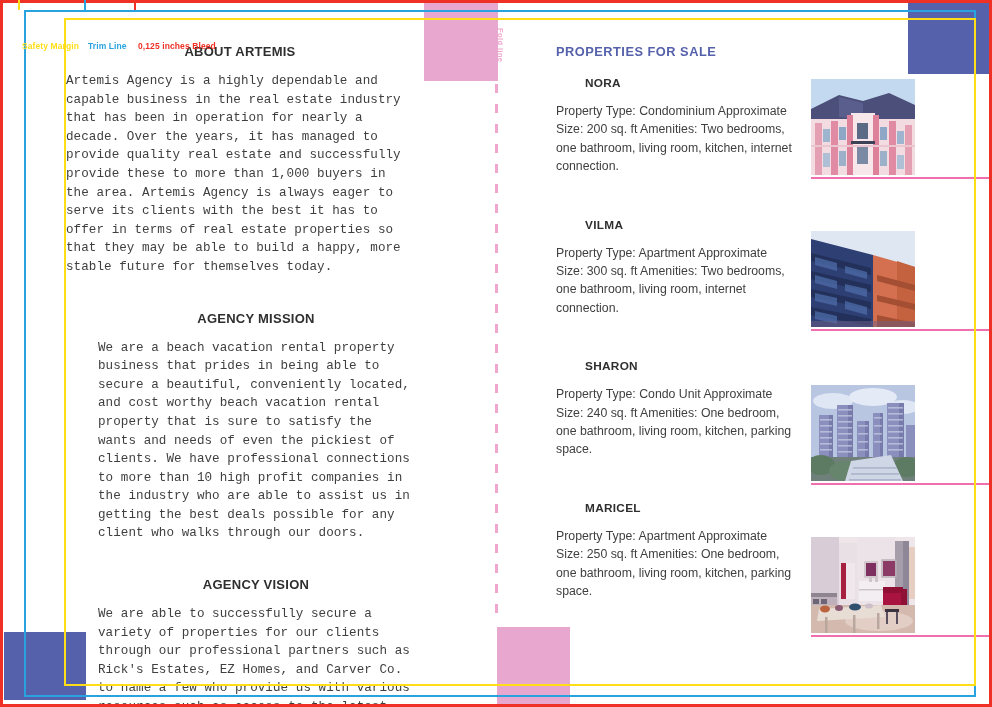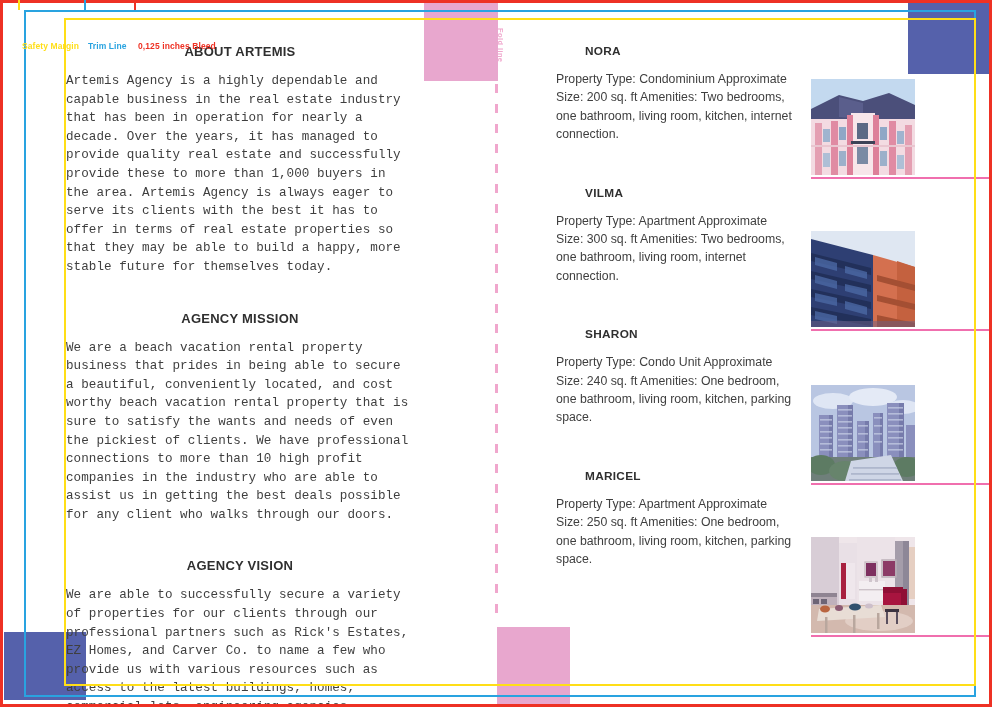--- a/index.html
+++ b/index.html
@@ -119,21 +119,21 @@
     top: 44px;
     width: 348px;
   }
   .col-right {
     position: absolute;
     left: 556px;
     top: 44px;
     width: 240px;
   }
 
-  .section + .section { margin-top: 34px; }
+  .section + .section { margin-top: 34px; padding-left: 32px; }
 
   h2.section-heading {
     margin: 0 0 13px 0;
     font-size: 13px;
     font-weight: 700;
     letter-spacing: 0.25px;
     color: #2f2f2f;
     text-align: center;
   }
   p.body-text {
@@ -213,20 +213,21 @@
 
   <div class="section">
     <h2 class="section-heading">AGENCY VISION</h2>
     <p class="body-text">We are able to successfully secure a variety of properties for our clients through our professional partners such as Rick's Estates, EZ Homes, and Carver Co. to name a few who provide us with various resources such as access to the latest buildings, homes, commercial lots, engineering agencies, architectural companies, and so forth. This is done so that all of our buyers will truly get their money's worth and enjoy their long term property investment with comforting assurance.</p>
   </div>
 
 </div>
 
 <div class="col-right">
 
+  <h2 class="column-heading">PROPERTIES FOR SALE</h2>
 
   <div class="property">
     <h3 class="property-name">NORA</h3>
     <p class="property-details">Property Type: Condominium Approximate Size: 200 sq. ft Amenities: Two bedrooms, one bathroom, living room, kitchen, internet connection.</p>
   </div>
 
   <div class="property" style="margin-top:42px;">
     <h3 class="property-name">VILMA</h3>
     <p class="property-details">Property Type: Apartment Approximate Size: 300 sq. ft Amenities: Two bedrooms, one bathroom, living room, internet connection.</p>
   </div>

